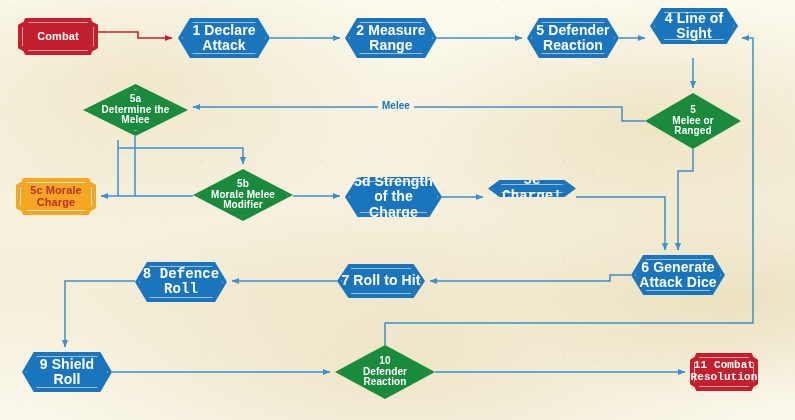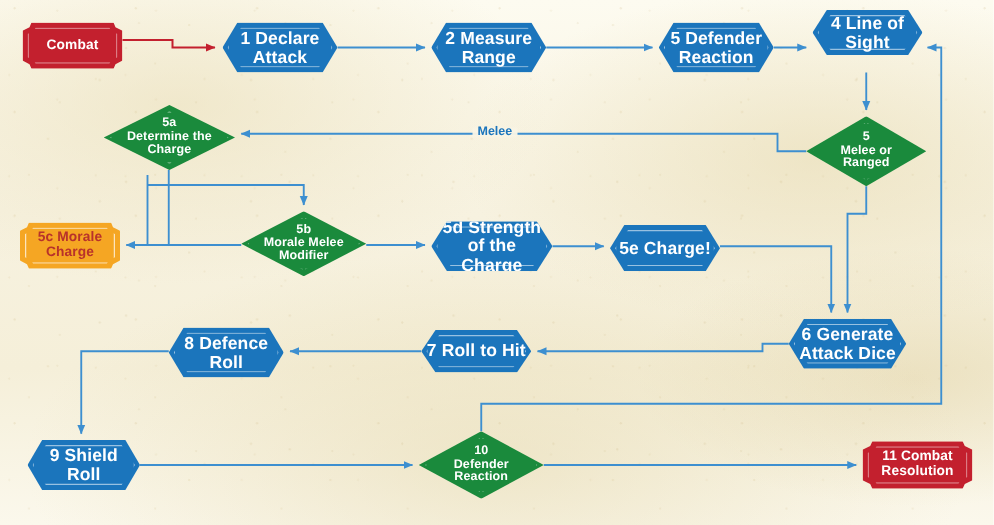--- a/index.html
+++ b/index.html
@@ -214,68 +214,68 @@
 
   <div class="node diamond" style="left:645px; top:93px;  width:96px;  height:56px;">
     <span class="lbl">5
 Melee or
 Ranged</span>
   </div>
 
   <div class="node diamond" style="left:83px;  top:84px;  width:105px; height:52px;">
     <span class="lbl">5a
 Determine the
-Charge</span>
+Melee</span>
   </div>
 
   <div class="node diamond" style="left:193px; top:169px; width:100px; height:52px;">
     <span class="lbl">5b
 Morale Melee
 Modifier</span>
   </div>
 
   <div class="node plaque orange" style="left:16px;  top:178px; width:80px;  height:37px;">
     <span class="lbl">5c Morale
 Charge</span>
   </div>
 
   <div class="node hex" style="left:345px; top:177px; width:97px;  height:40px;justify-content:center;">
     <span class="lbl">5d Strength
 of the Charge</span>
   </div>
 
-  <div class="node hex" style="left:488px; top:180px; width:88px;  height:37px;">
+  <div class="node hex" style="left:488px; top:180px; width:88px;  height:17px;font-family:Liberation Mono, monospace;">
     <span class="lbl">5e Charge!</span>
   </div>
 
   <div class="node hex" style="left:631px; top:255px; width:94px;  height:40px;">
     <span class="lbl">6 Generate
 Attack Dice</span>
   </div>
 
   <div class="node hex" style="left:337px; top:264px; width:88px;  height:34px;">
     <span class="lbl">7 Roll to Hit</span>
   </div>
 
-  <div class="node hex" style="left:135px; top:262px; width:92px;  height:40px;">
+  <div class="node hex" style="left:135px; top:262px; width:92px;  height:40px;font-family:Liberation Mono, monospace;">
     <span class="lbl">8 Defence
 Roll</span>
   </div>
 
   <div class="node hex" style="left:22px;  top:352px; width:90px;  height:40px;">
     <span class="lbl">9 Shield
 Roll</span>
   </div>
 
   <div class="node diamond" style="left:335px; top:345px; width:100px; height:54px;">
     <span class="lbl">10
 Defender
 Reaction</span>
   </div>
 
-  <div class="node plaque" style="left:690px; top:353px; width:88px;  height:38px;">
+  <div class="node plaque" style="left:690px; top:353px; width:68px;  height:38px;font-family:Liberation Mono, monospace;">
     <span class="lbl">11 Combat
 Resolution</span>
   </div>
 
   <div class="edge-label" style="left:378px; top:101px; background:linear-gradient(180deg, rgba(249,245,230,0) 0%, rgba(249,245,230,0.95) 28%, rgba(249,245,230,0.95) 72%, rgba(249,245,230,0) 100%);">Melee</div>
 
 </div>
 
 </body></html>

